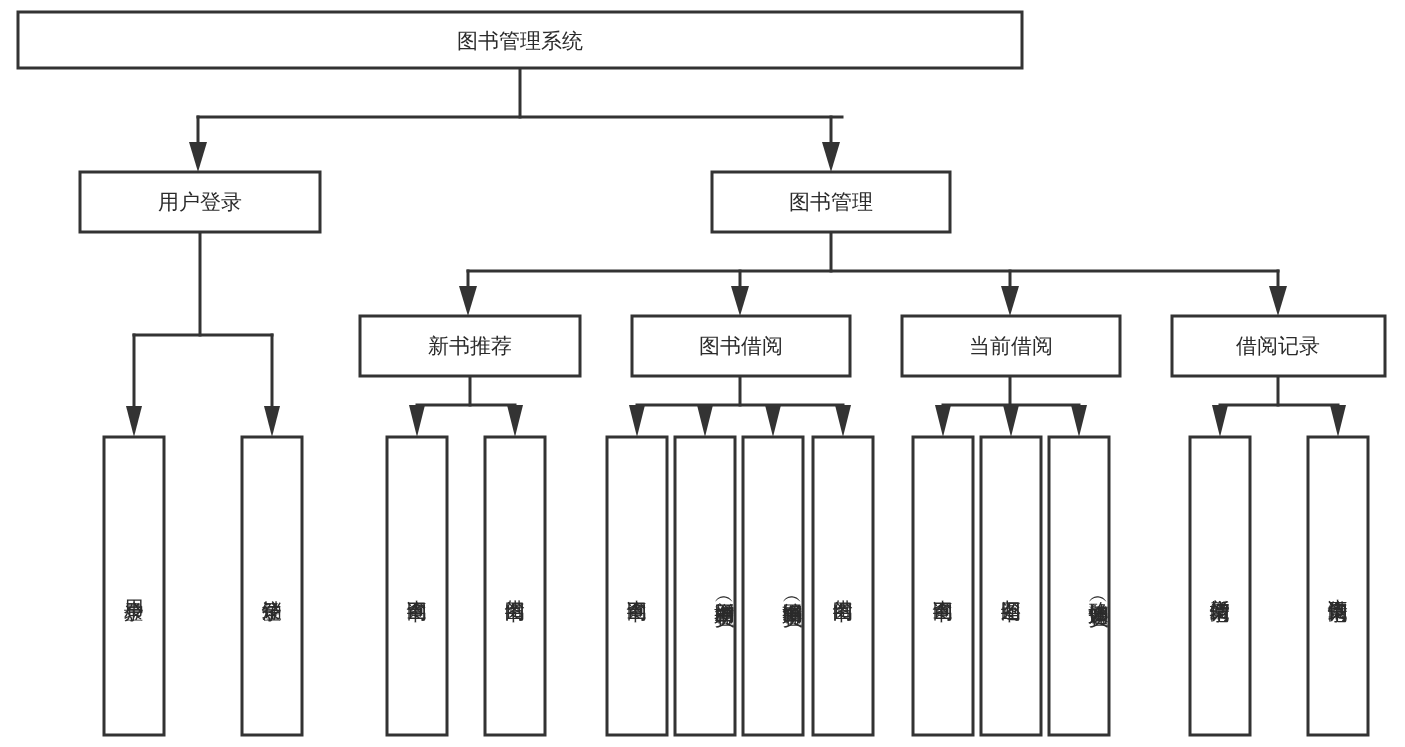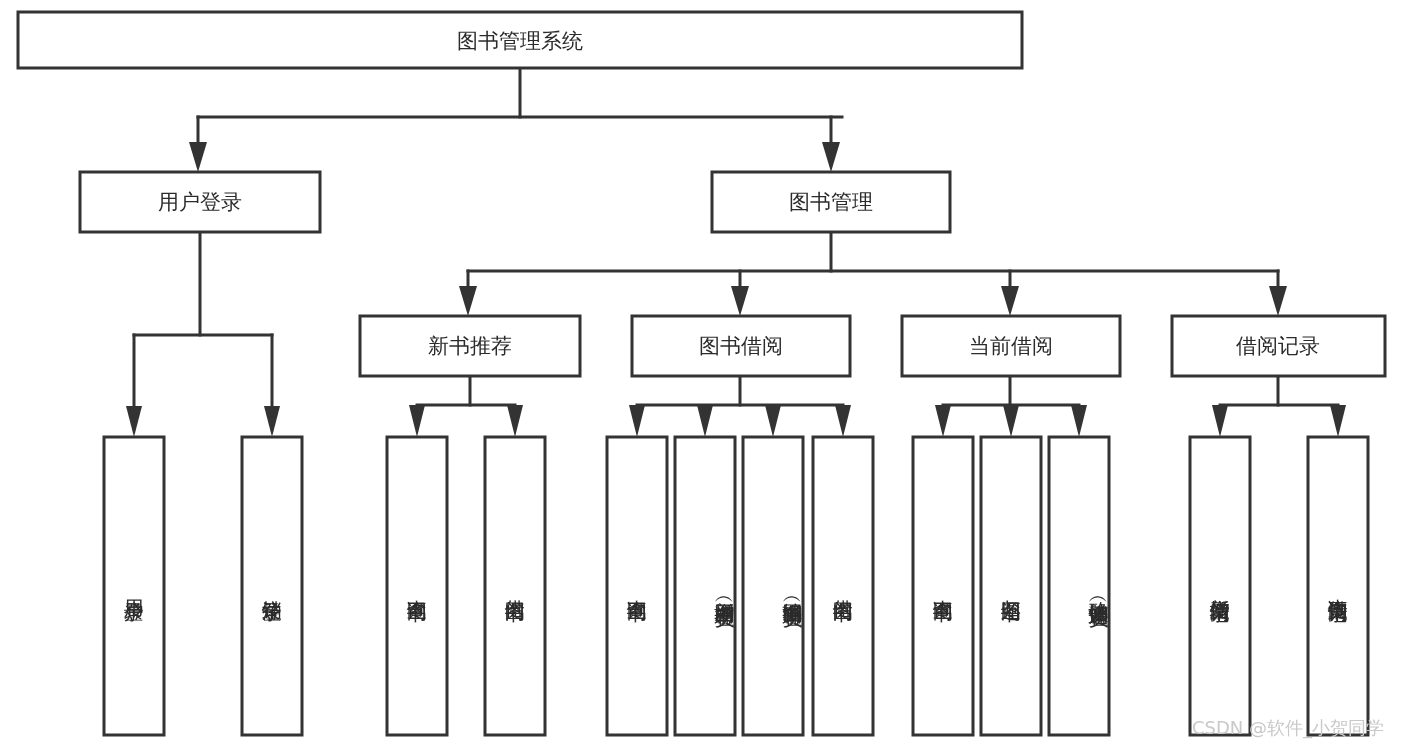--- a/index.html
+++ b/index.html
@@ -210,15 +210,14 @@
   <div class="node-label-v" style="left:913px; top:437px; width:60px; height:298px;">查询图书</div>
 
   <div class="node-label-v" style="left:981px; top:437px; width:60px; height:298px;">归还图书</div>
 
   <div class="node-label-v" style="left:1049px; top:437px; width:60px; height:298px; align-items:flex-start; padding-top:8px; box-sizing:border-box;">确认归还（管理员）</div>
 
   <div class="node-label-v" style="left:1190px; top:437px; width:60px; height:298px;">新增借阅记录</div>
 
   <div class="node-label-v" style="left:1308px; top:437px; width:60px; height:298px;">查询借阅记录</div>
 
-  <div class="watermark" style="left:1192px; top:716px;">CSDN @软件_小贺同学</div>
 
 </div>
 
 </body></html>

